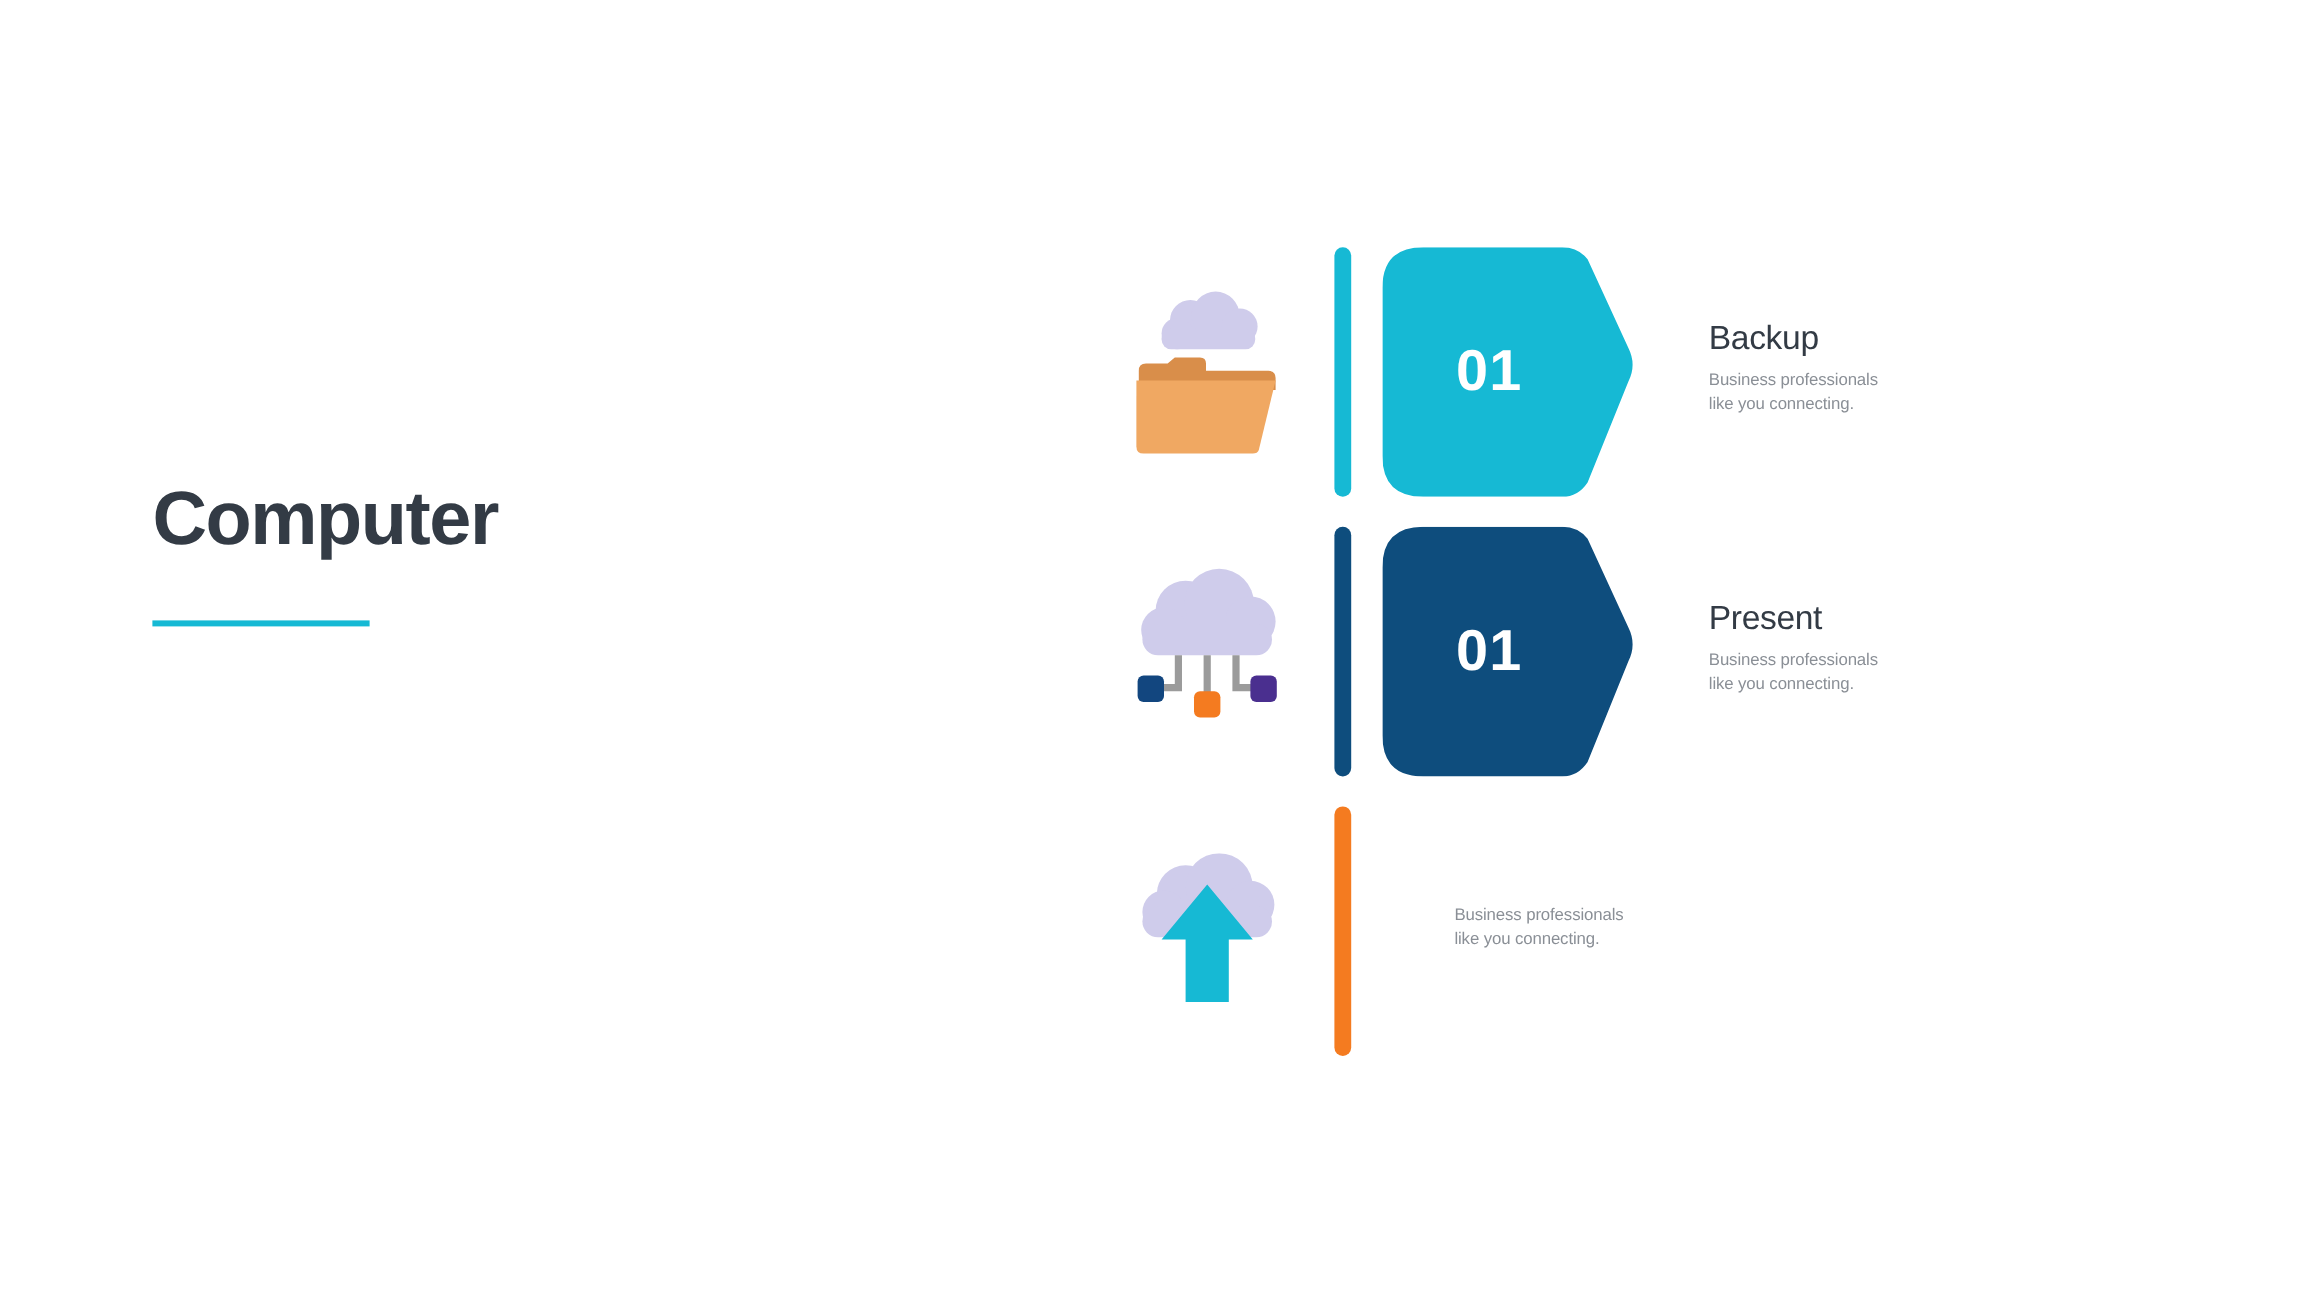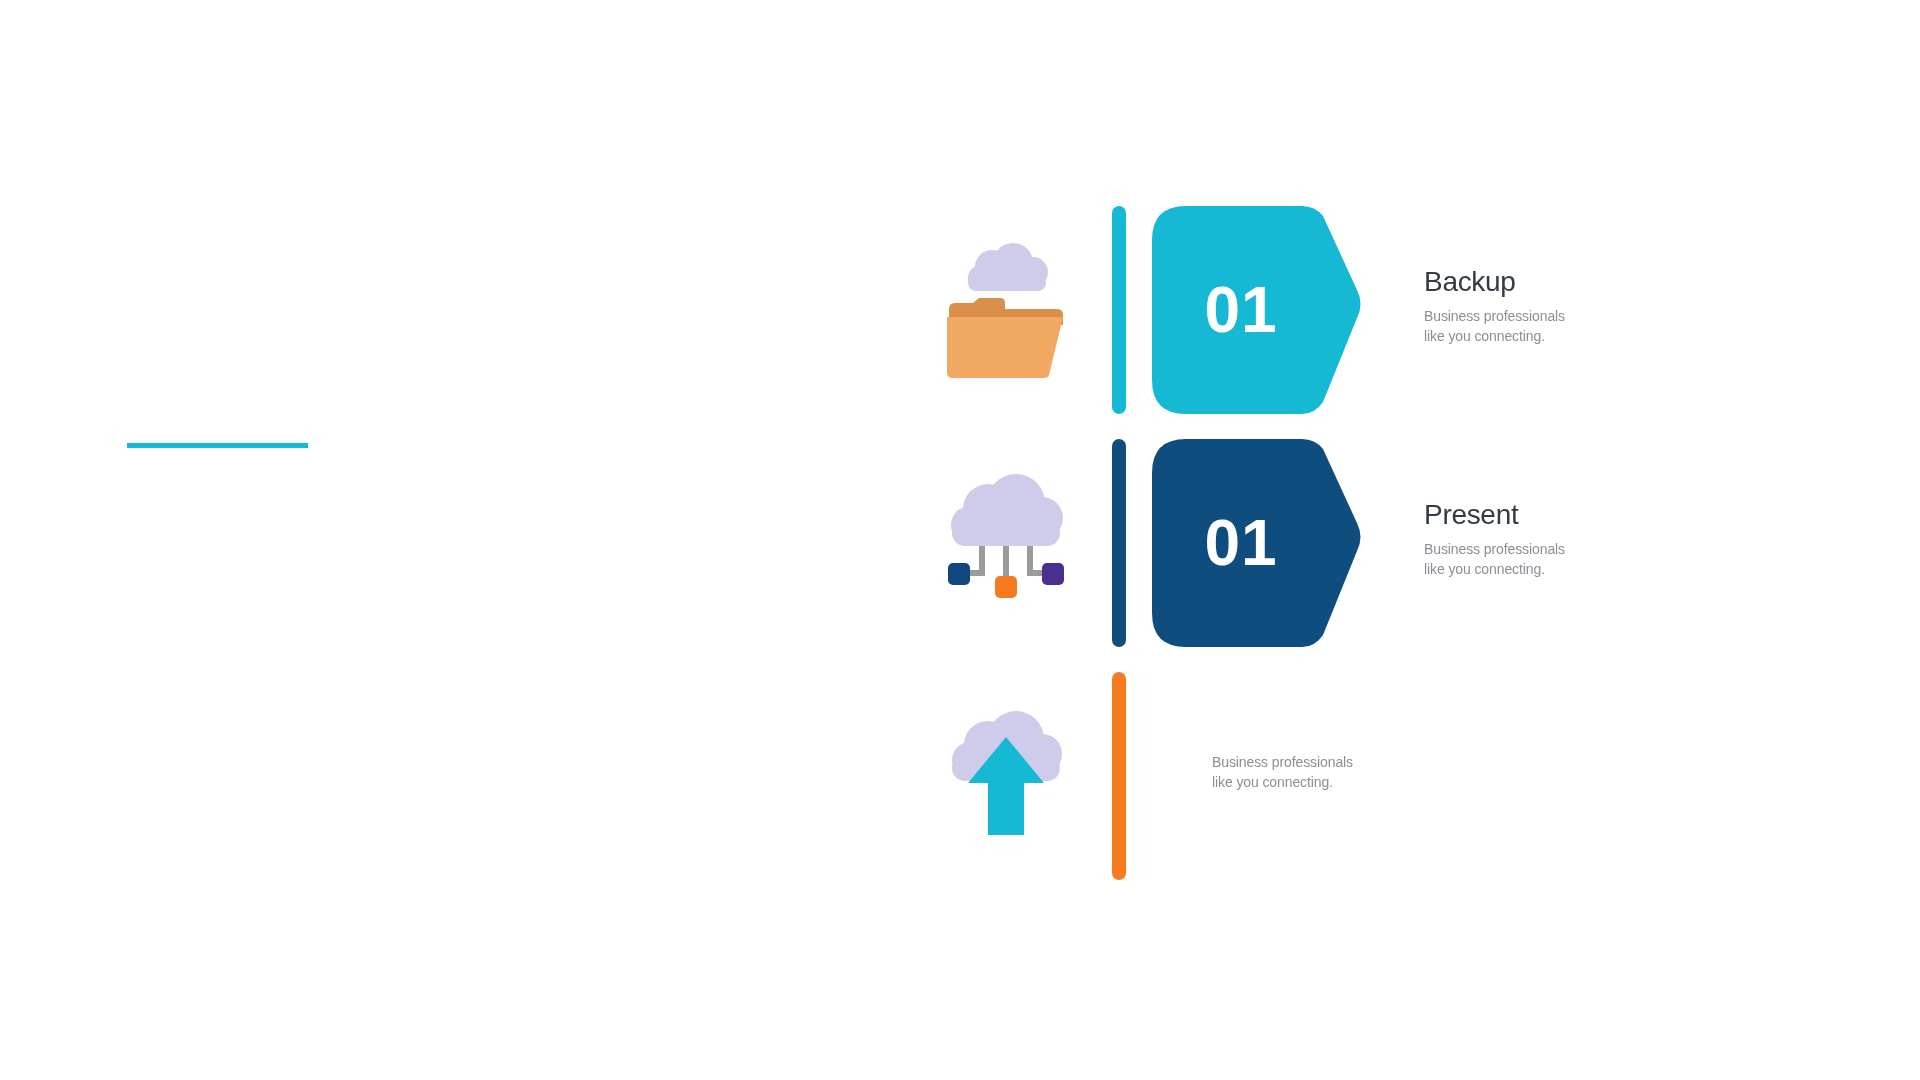--- a/index.html
+++ b/index.html
@@ -78,21 +78,21 @@
     width:212px;
     height:208px;
     display:flex;
     align-items:center;
     justify-content:center;
   }
   .badge svg { position:absolute; inset:0; }
   .badge-num {
     position:relative;
     z-index:2;
-    font-size:64px;
+    font-size:48px;
     font-weight:bold;
     color:#FFFFFF;
     letter-spacing:1px;
     margin-right:34px;
   }
 
   .text-cell {
     flex:1 1 auto;
     padding-left:60px;
     padding-bottom:6px;
@@ -110,20 +110,21 @@
     color:#8A8F96;
     letter-spacing:-0.1px;
   }
   .item-body span { display:block; }
 </style>
 </head>
 <body>
 
 <div id="left-panel">
   <div id="page-title">
+    <div>Computer</div>
   </div>
   <div id="accent-bar"></div>
 </div>
 
 <div id="rows">
 
   <div class="row">
     <div class="icon-cell">
       <svg width="122" height="138" viewBox="0 0 122 138">
 

